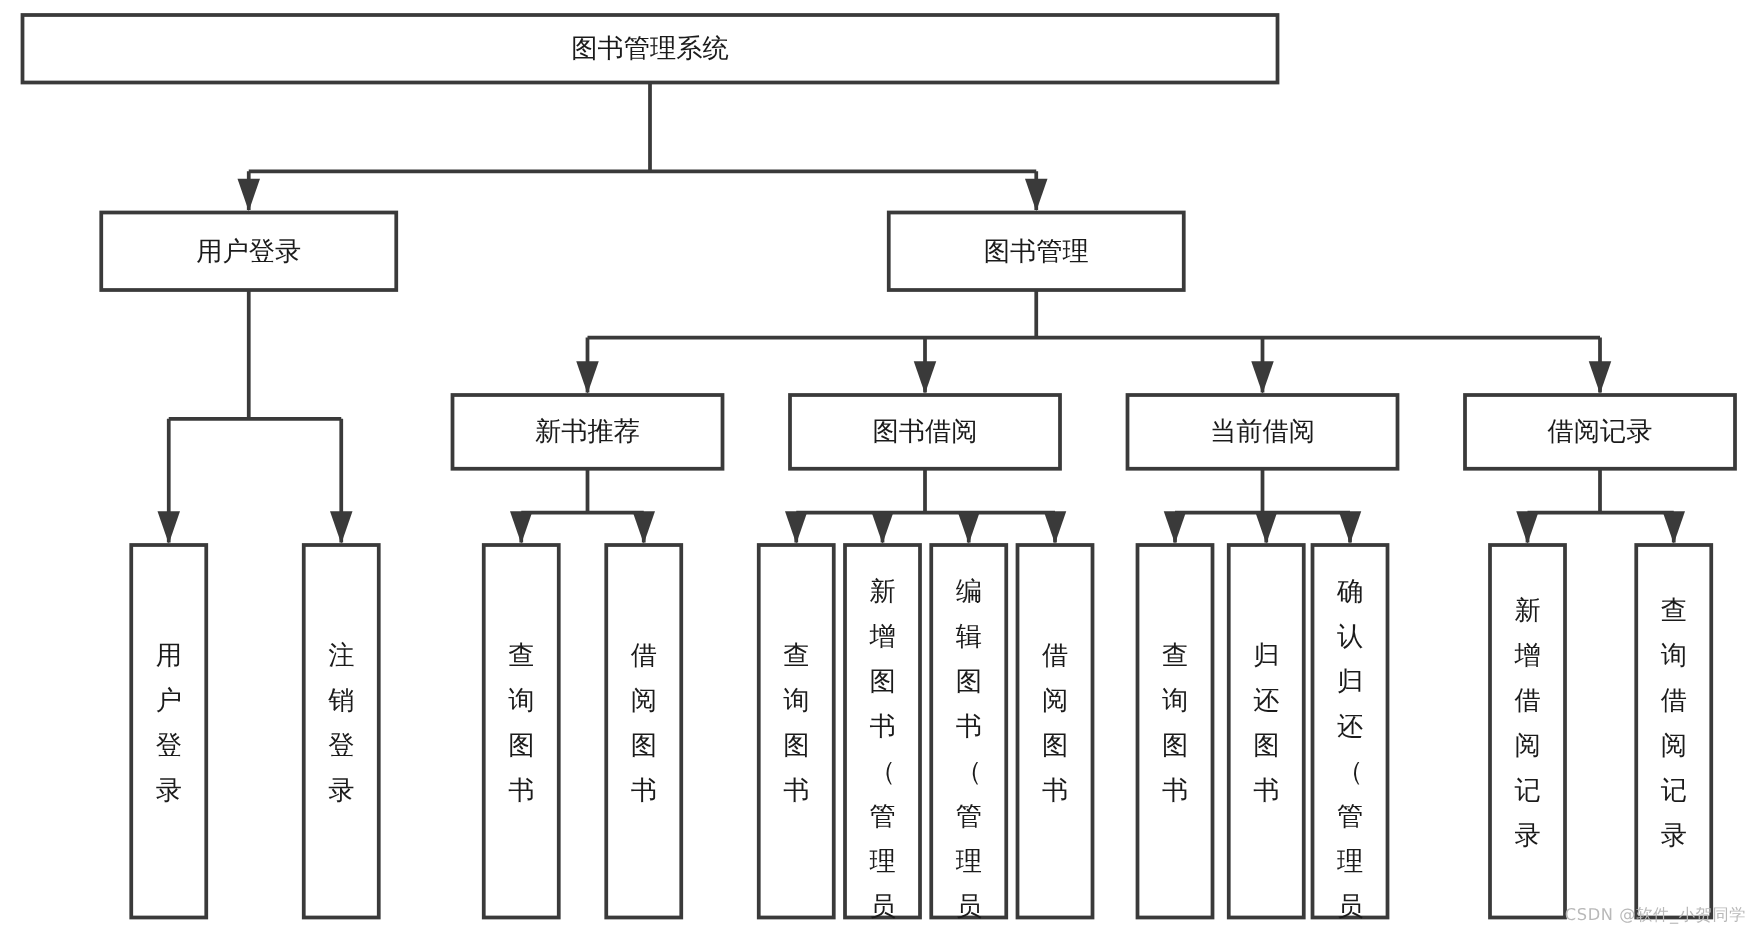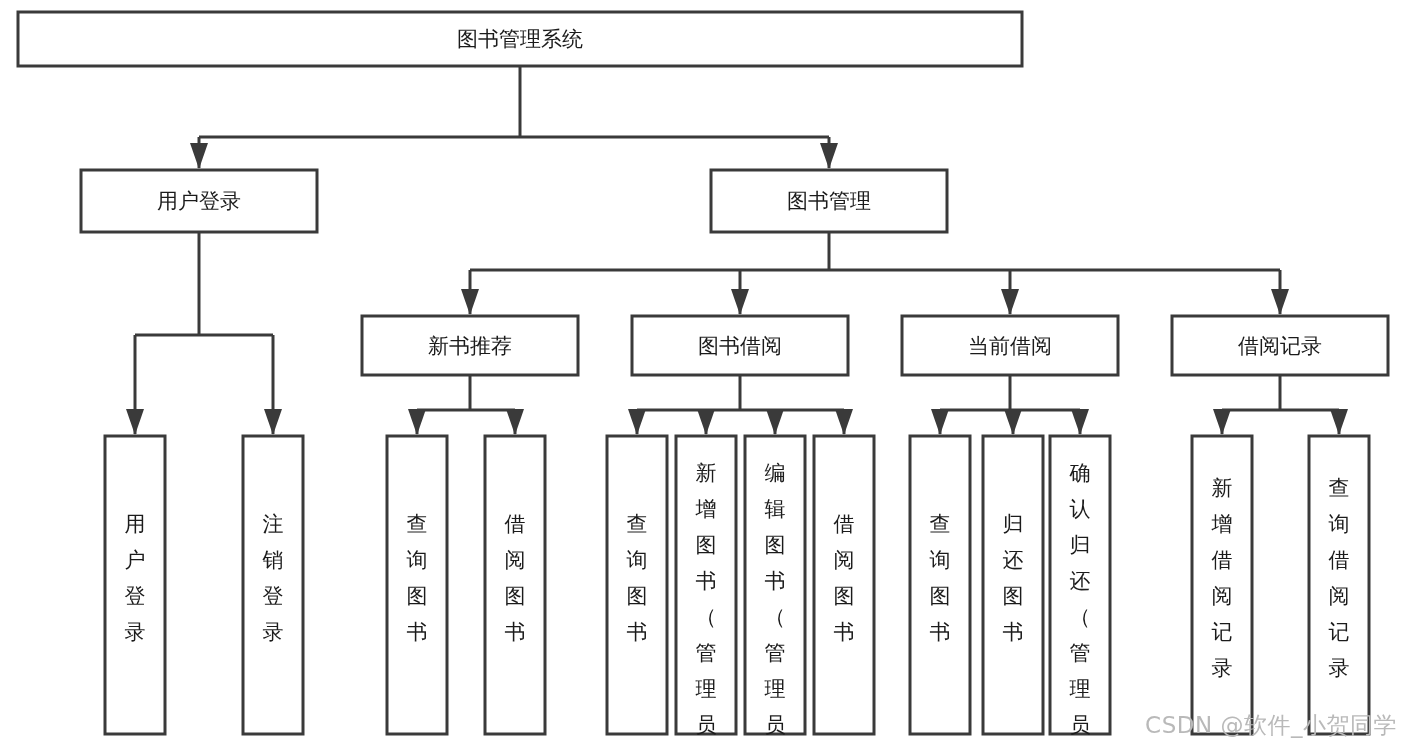--- a/index.html
+++ b/index.html
@@ -51,21 +51,21 @@
   }
   .arrow-head {
     fill: #3a3a3a;
     stroke: none;
   }
   .watermark {
     position: absolute;
     right: 8px;
     bottom: 6px;
     font-family: "DejaVu Sans", "Liberation Sans", sans-serif;
-    font-size: 23px;
+    font-size: 13px;
     color: #b9b9b9;
     letter-spacing: 0.5px;
     white-space: nowrap;
     pointer-events: none;
   }
 </style>
 </head>
 <body>
 
 <div id="diagram-root">

